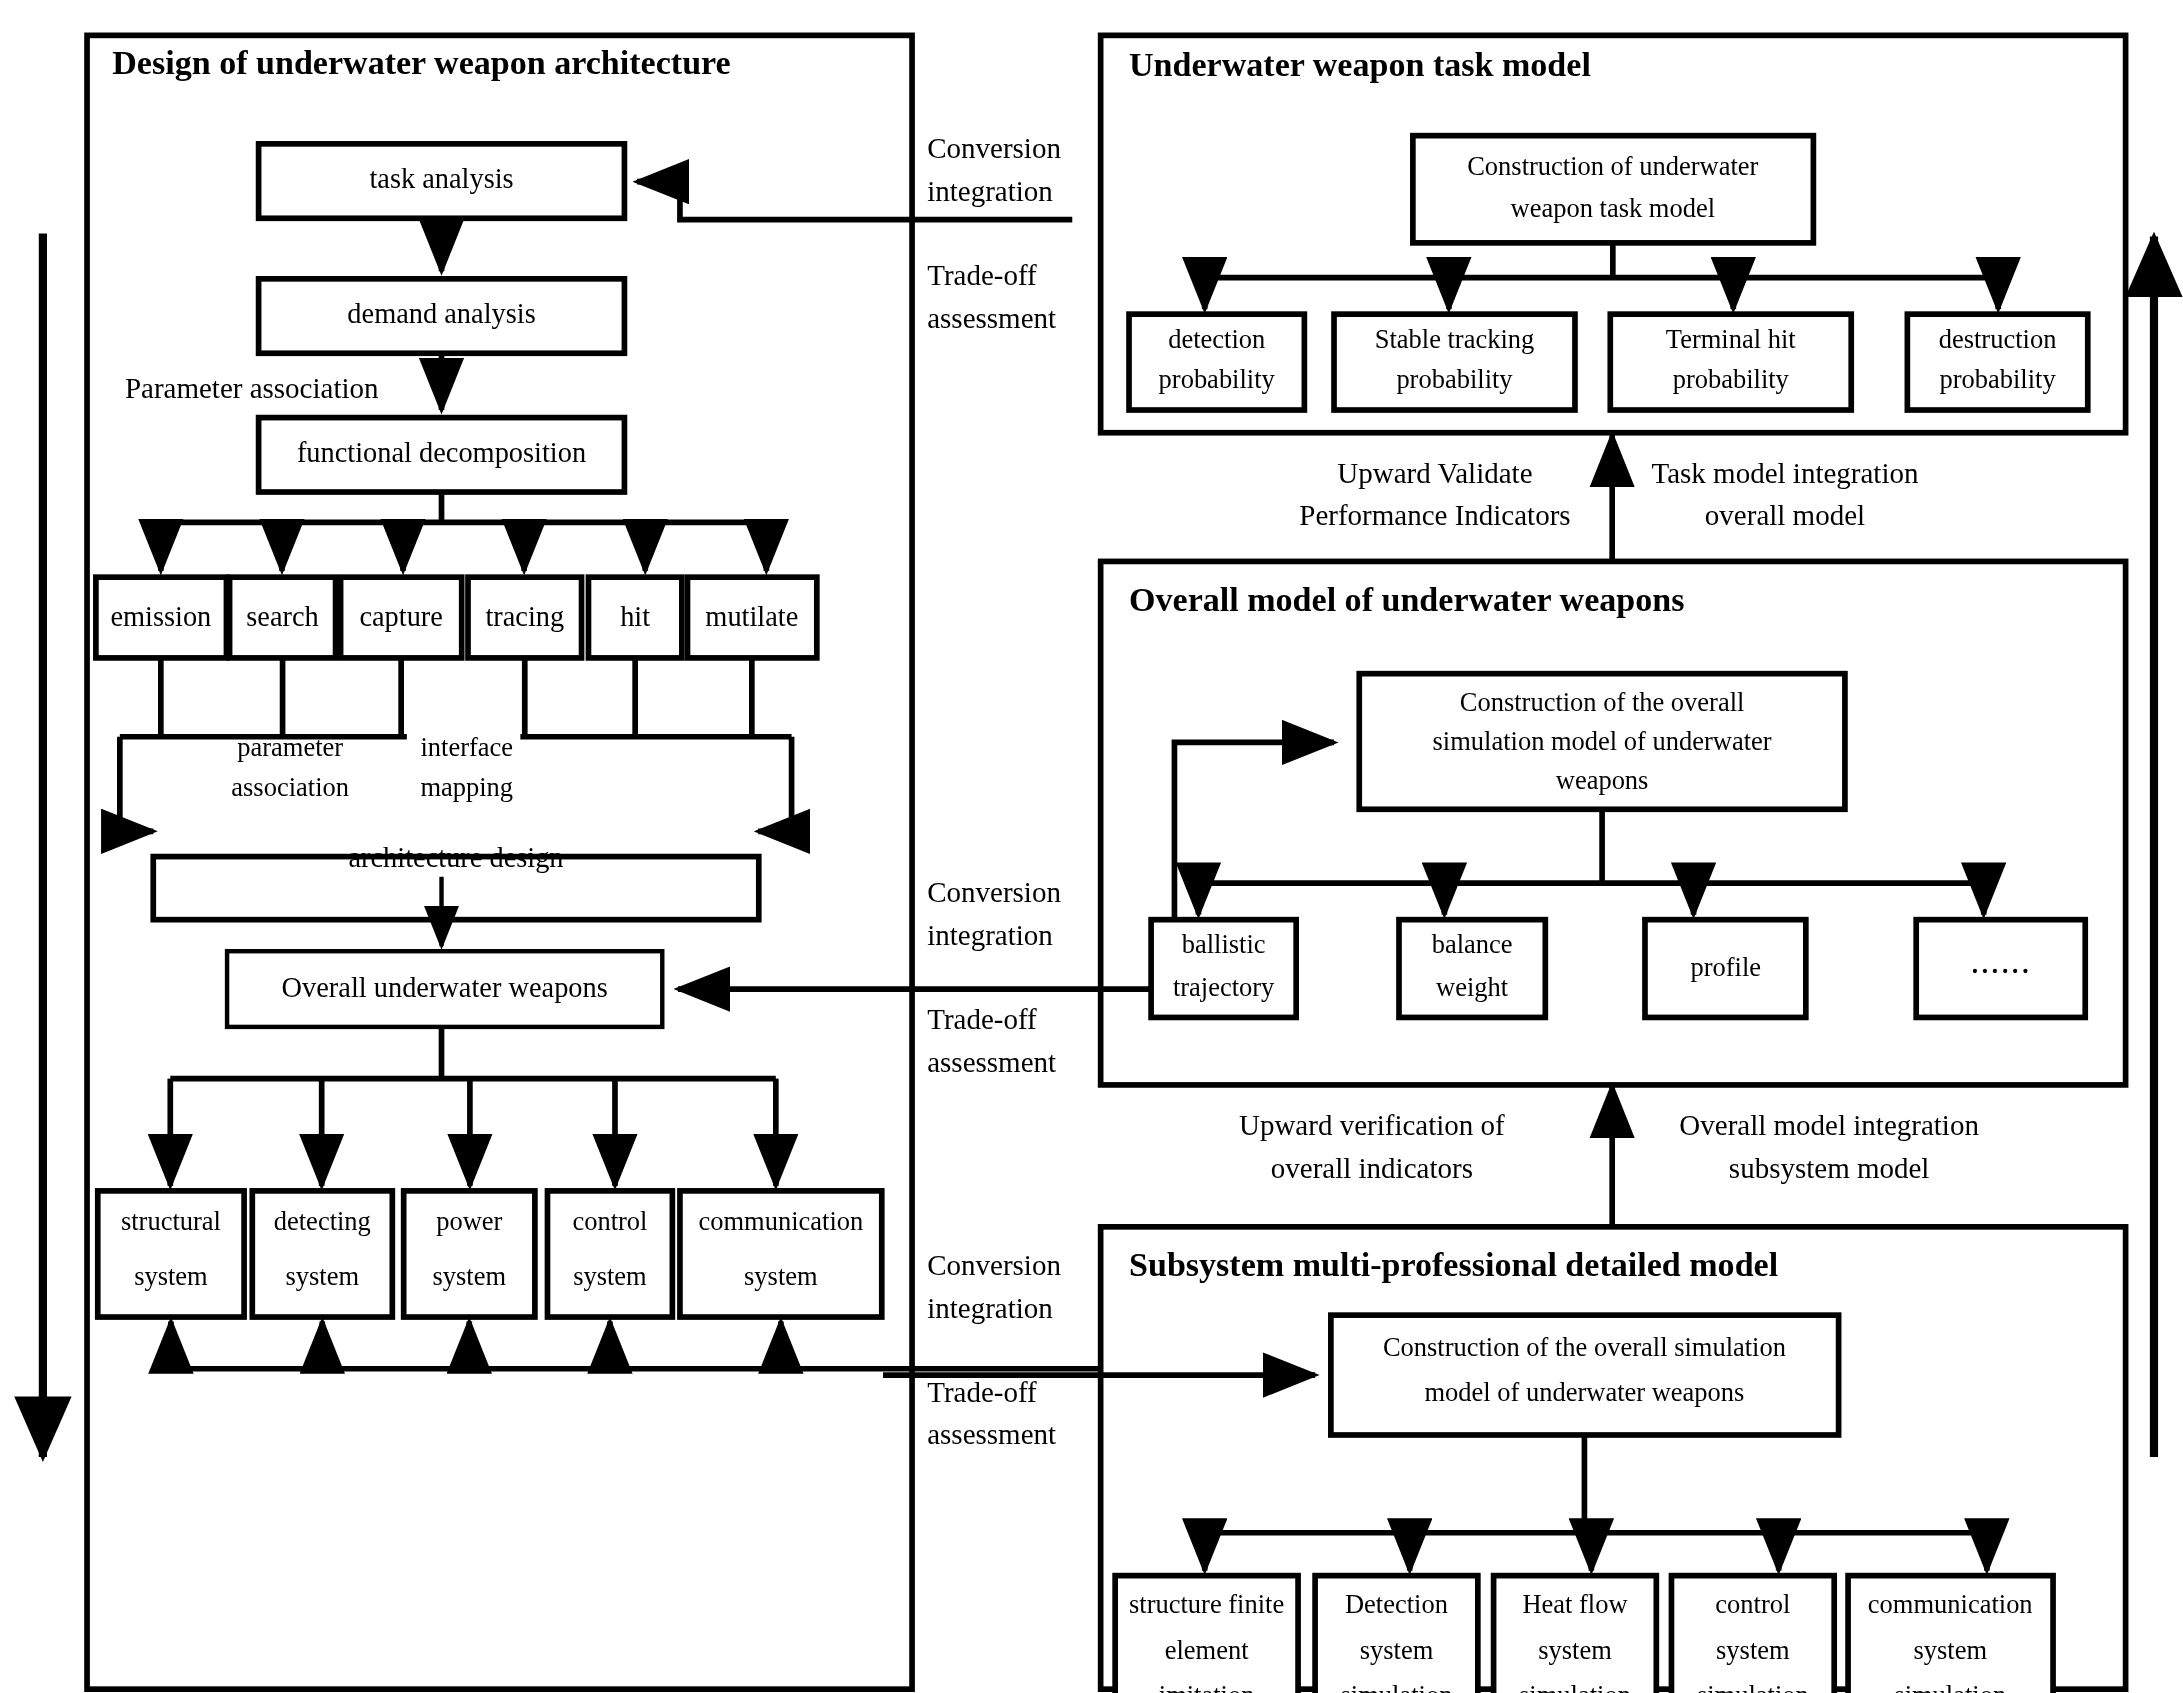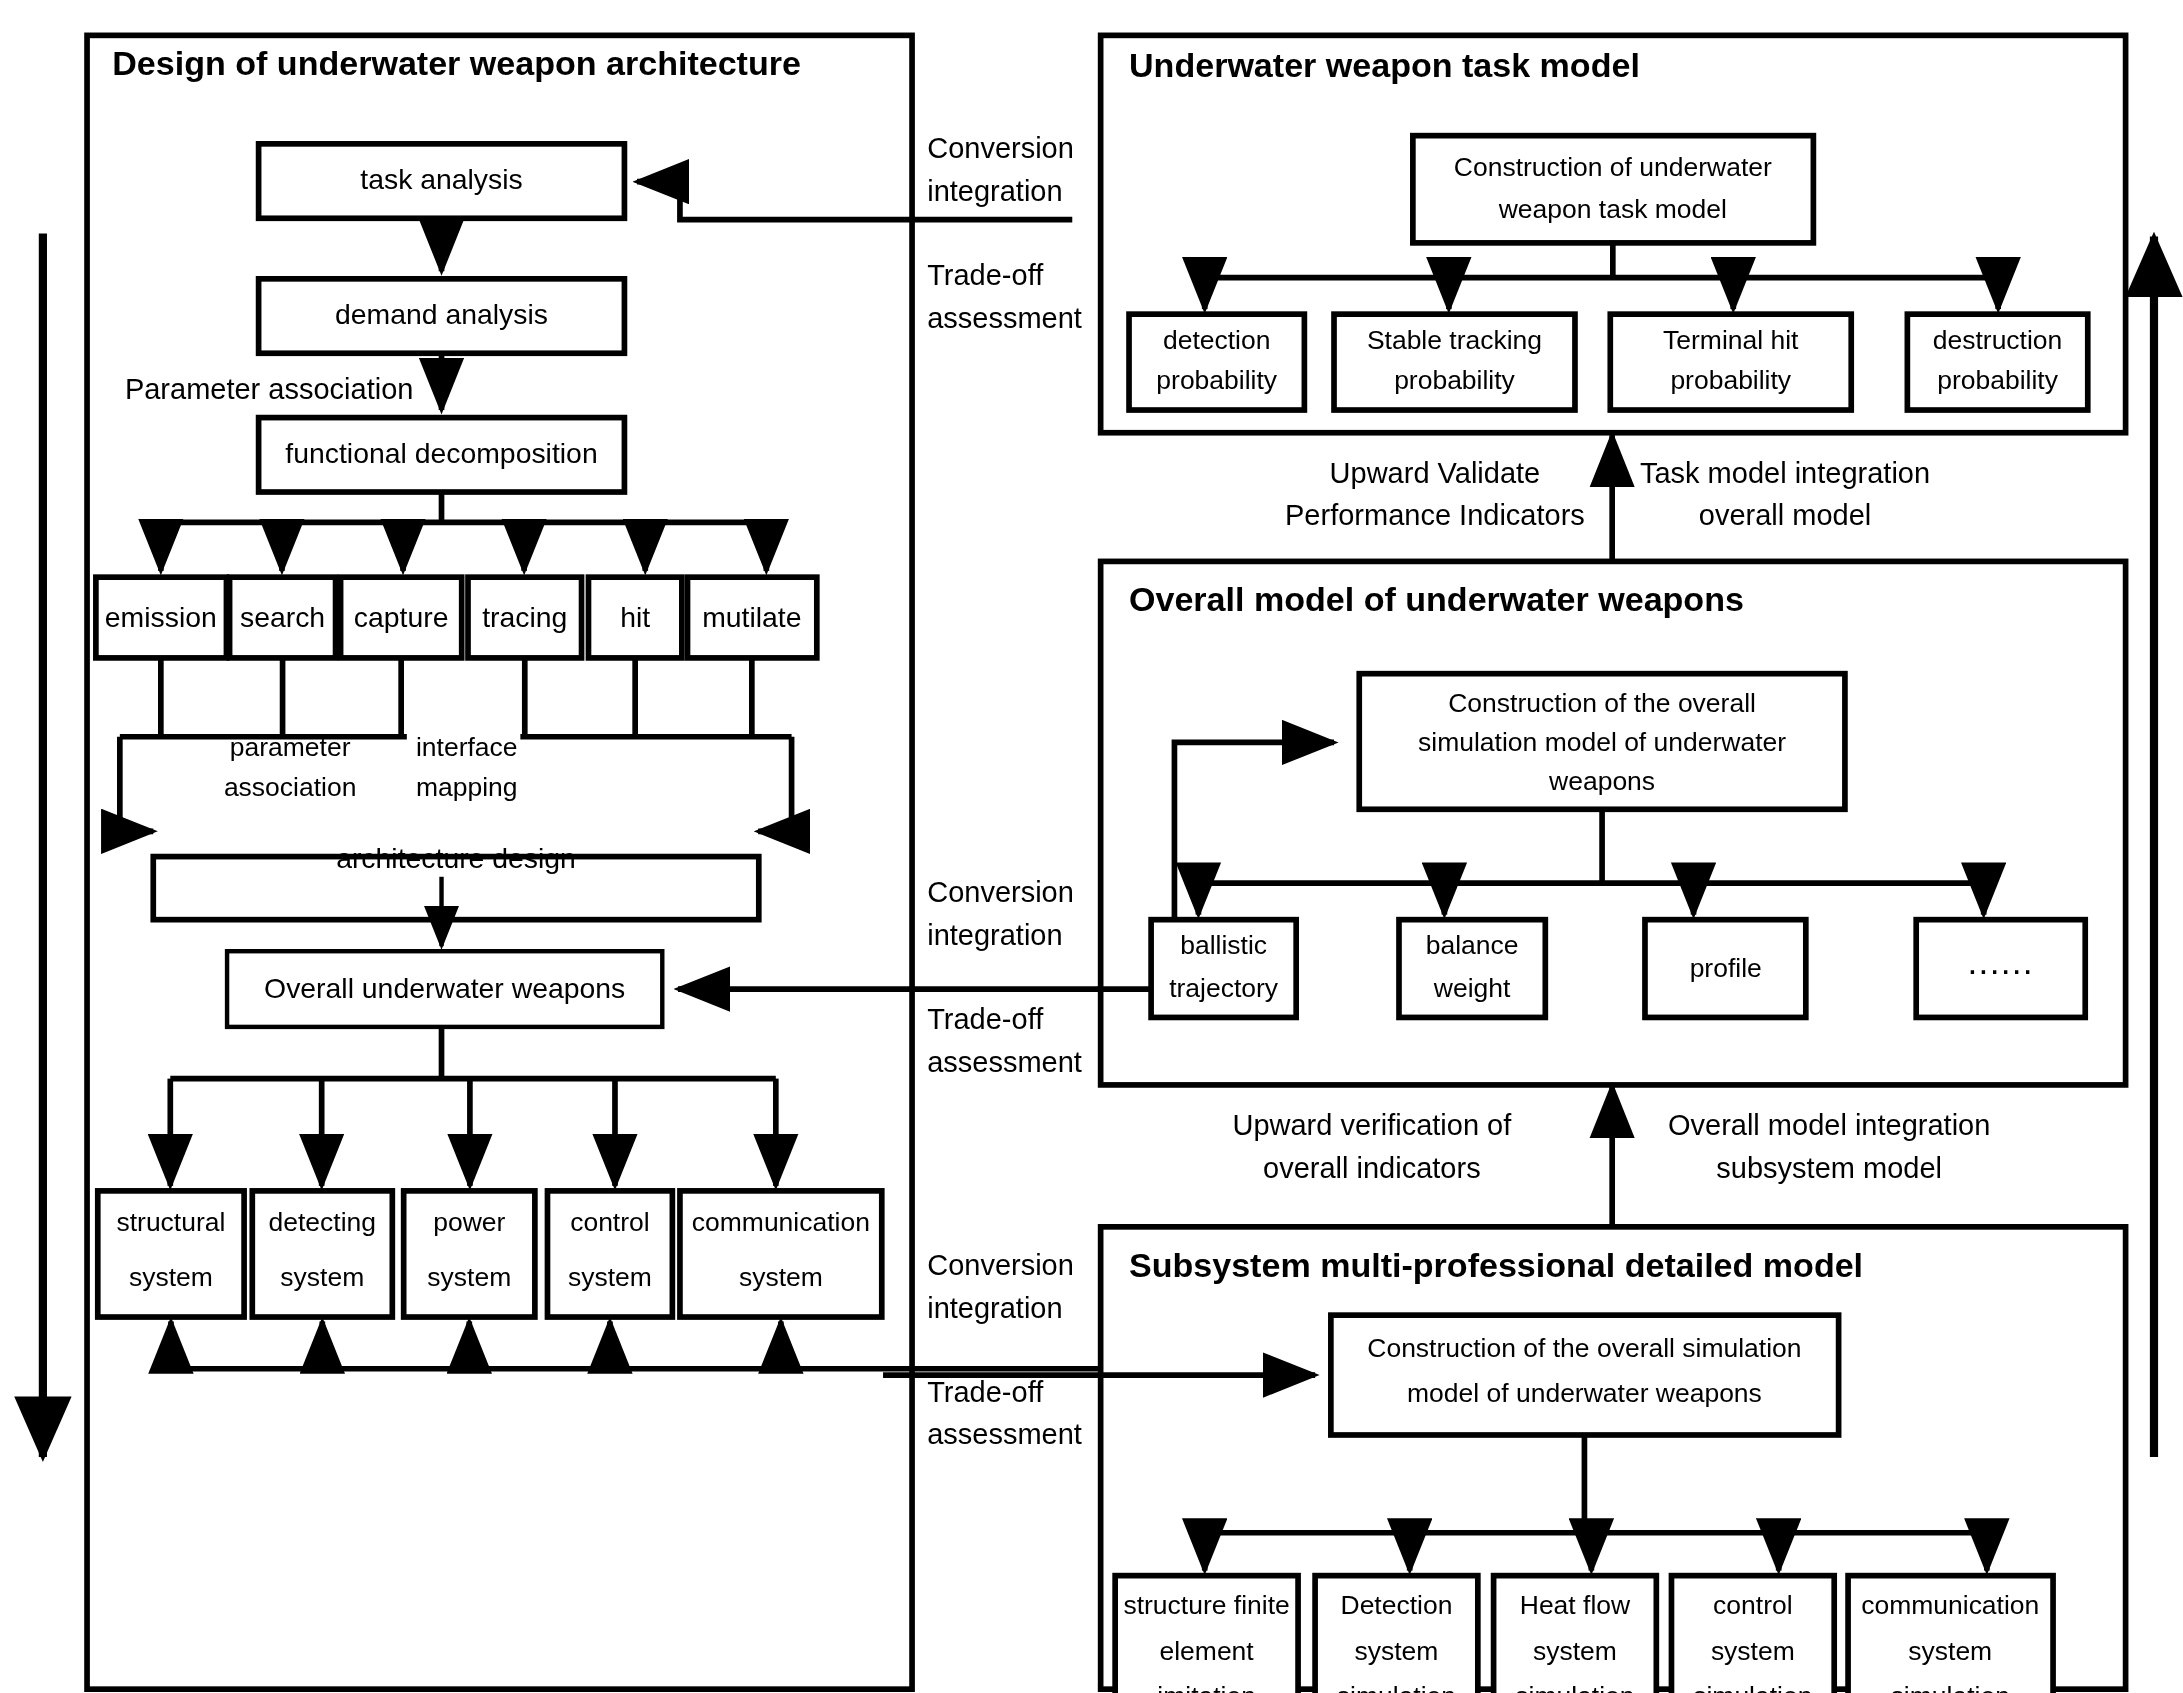--- a/index.html
+++ b/index.html
@@ -1,17 +1,17 @@
 <!DOCTYPE html>
 <html style="font-size:10px"><head>
 <meta charset="utf-8">
 <style>
   html,body{margin:0;padding:0;background:#ffffff;}
   #root{position:relative;width:2183px;height:1693px;background:#ffffff;
-        font-family:Liberation Sans, sans-serif;}
+        font-family:Liberation Serif, serif;}
   svg{position:absolute;left:0;top:0;width:2183px;height:1693px;}
   .panel{fill:#ffffff;stroke:#000000;stroke-width:9;}
   .nodebox{fill:#ffffff;stroke:#000000;stroke-width:9;}
   .nodebox-thin{fill:#ffffff;stroke:#000000;stroke-width:7;}
   .ln{stroke:#000000;stroke-width:9;fill:none;}
   .ln-thin{stroke:#000000;stroke-width:7;fill:none;}
   .ln-thick{stroke:#000000;stroke-width:13;fill:none;}
   text{fill:#000000;}
   .ptitle{font-size:54px;font-weight:bold;}
   .nlabel{font-size:45px;}

